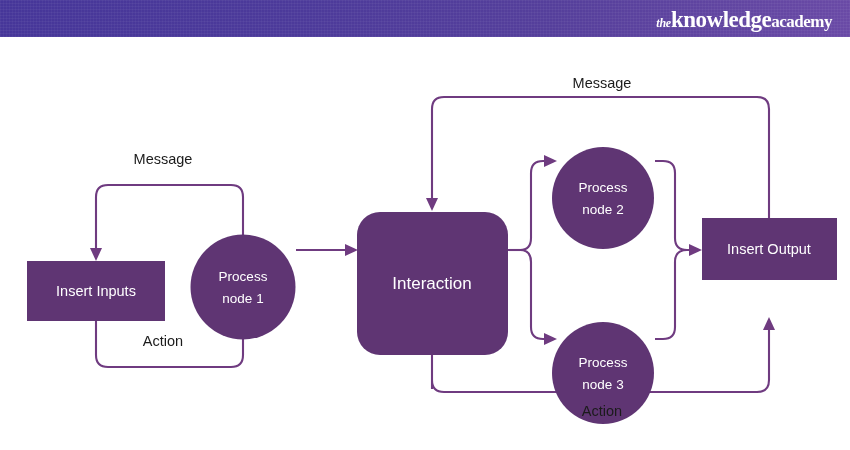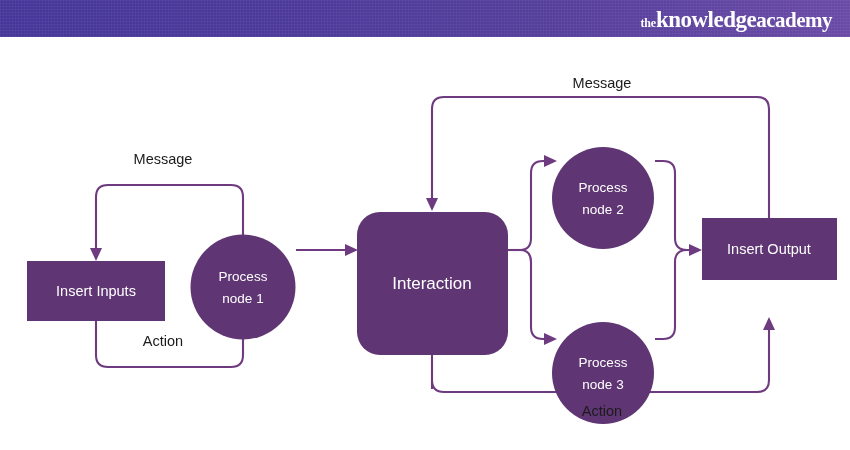--- a/index.html
+++ b/index.html
@@ -36,36 +36,37 @@
     position: absolute;
     right: 18px;
     top: 50%;
     transform: translateY(-50%);
     white-space: nowrap;
     line-height: 1;
     z-index: 2;
   }
   #brand-logo .logo-the {
     font-family: "Liberation Serif", serif;
+    font-style: italic;
     font-weight: 700;
     font-size: 12px;
     color: #ffffff;
     letter-spacing: -0.2px;
   }
   #brand-logo .logo-knowledge {
     font-family: "Liberation Serif", serif;
     font-weight: 700;
     font-size: 23px;
     color: #ffffff;
     letter-spacing: -0.5px;
   }
   #brand-logo .logo-academy {
     font-family: "Liberation Serif", serif;
     font-weight: 700;
-    font-size: 21px;
+    font-size: 17px;
     color: #ffffff;
     letter-spacing: -0.5px;
   }
   
   #diagram-canvas {
     position: absolute;
     left: 0;
     top: 37px;
     width: 850px;
     height: 413px;

